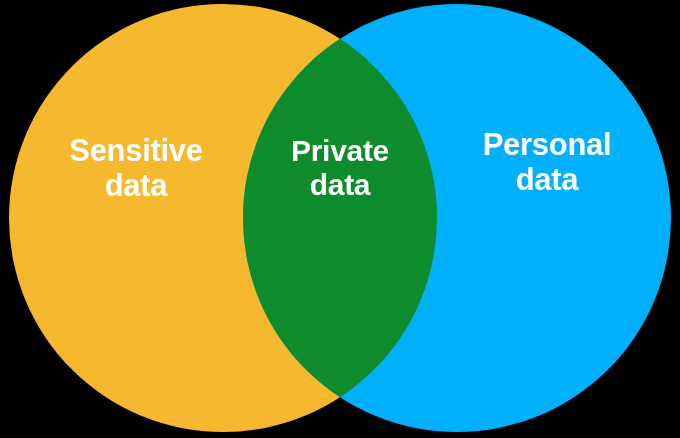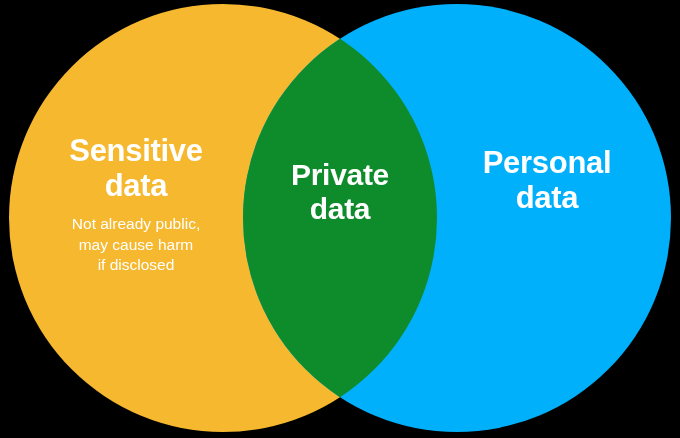--- a/index.html
+++ b/index.html
@@ -53,29 +53,28 @@
   #label-sensitive {
     left: 26px;
     top: 134px;
     width: 220px;
   }
   
   #label-private {
     left: 256px;
     top: 134px;
     width: 168px;
-    margin-top: 24px;
   }
   #label-private .label-title {
     font-size: 30px;
   }
   
   #label-personal {
     left: 434px;
-    top: 146px;
+    top: 128px;
     width: 226px;
   }
 </style>
 </head>
 <body>
 
 <div id="venn-stage">
 
   <svg id="venn-svg" viewBox="0 0 680 438" aria-hidden="true">
     <defs>
@@ -89,23 +88,20 @@
     <circle cx="457" cy="218" r="214" fill="#00B0FA"></circle>
 
     <g clip-path="url(#clip-left-circle)">
       <circle cx="457" cy="218" r="214" fill="#0E8B2A"></circle>
     </g>
   </svg>
 
   <div class="label-block" id="label-sensitive">
     <div class="label-title">Sensitive
 data</div>
-    <div class="label-desc">Not already public,
-may cause harm
-if disclosed</div>
   </div>
 
   <div class="label-block" id="label-private">
     <div class="label-title">Private
 data</div>
   </div>
 
   <div class="label-block" id="label-personal">
     <div class="label-title">Personal
 data</div>

